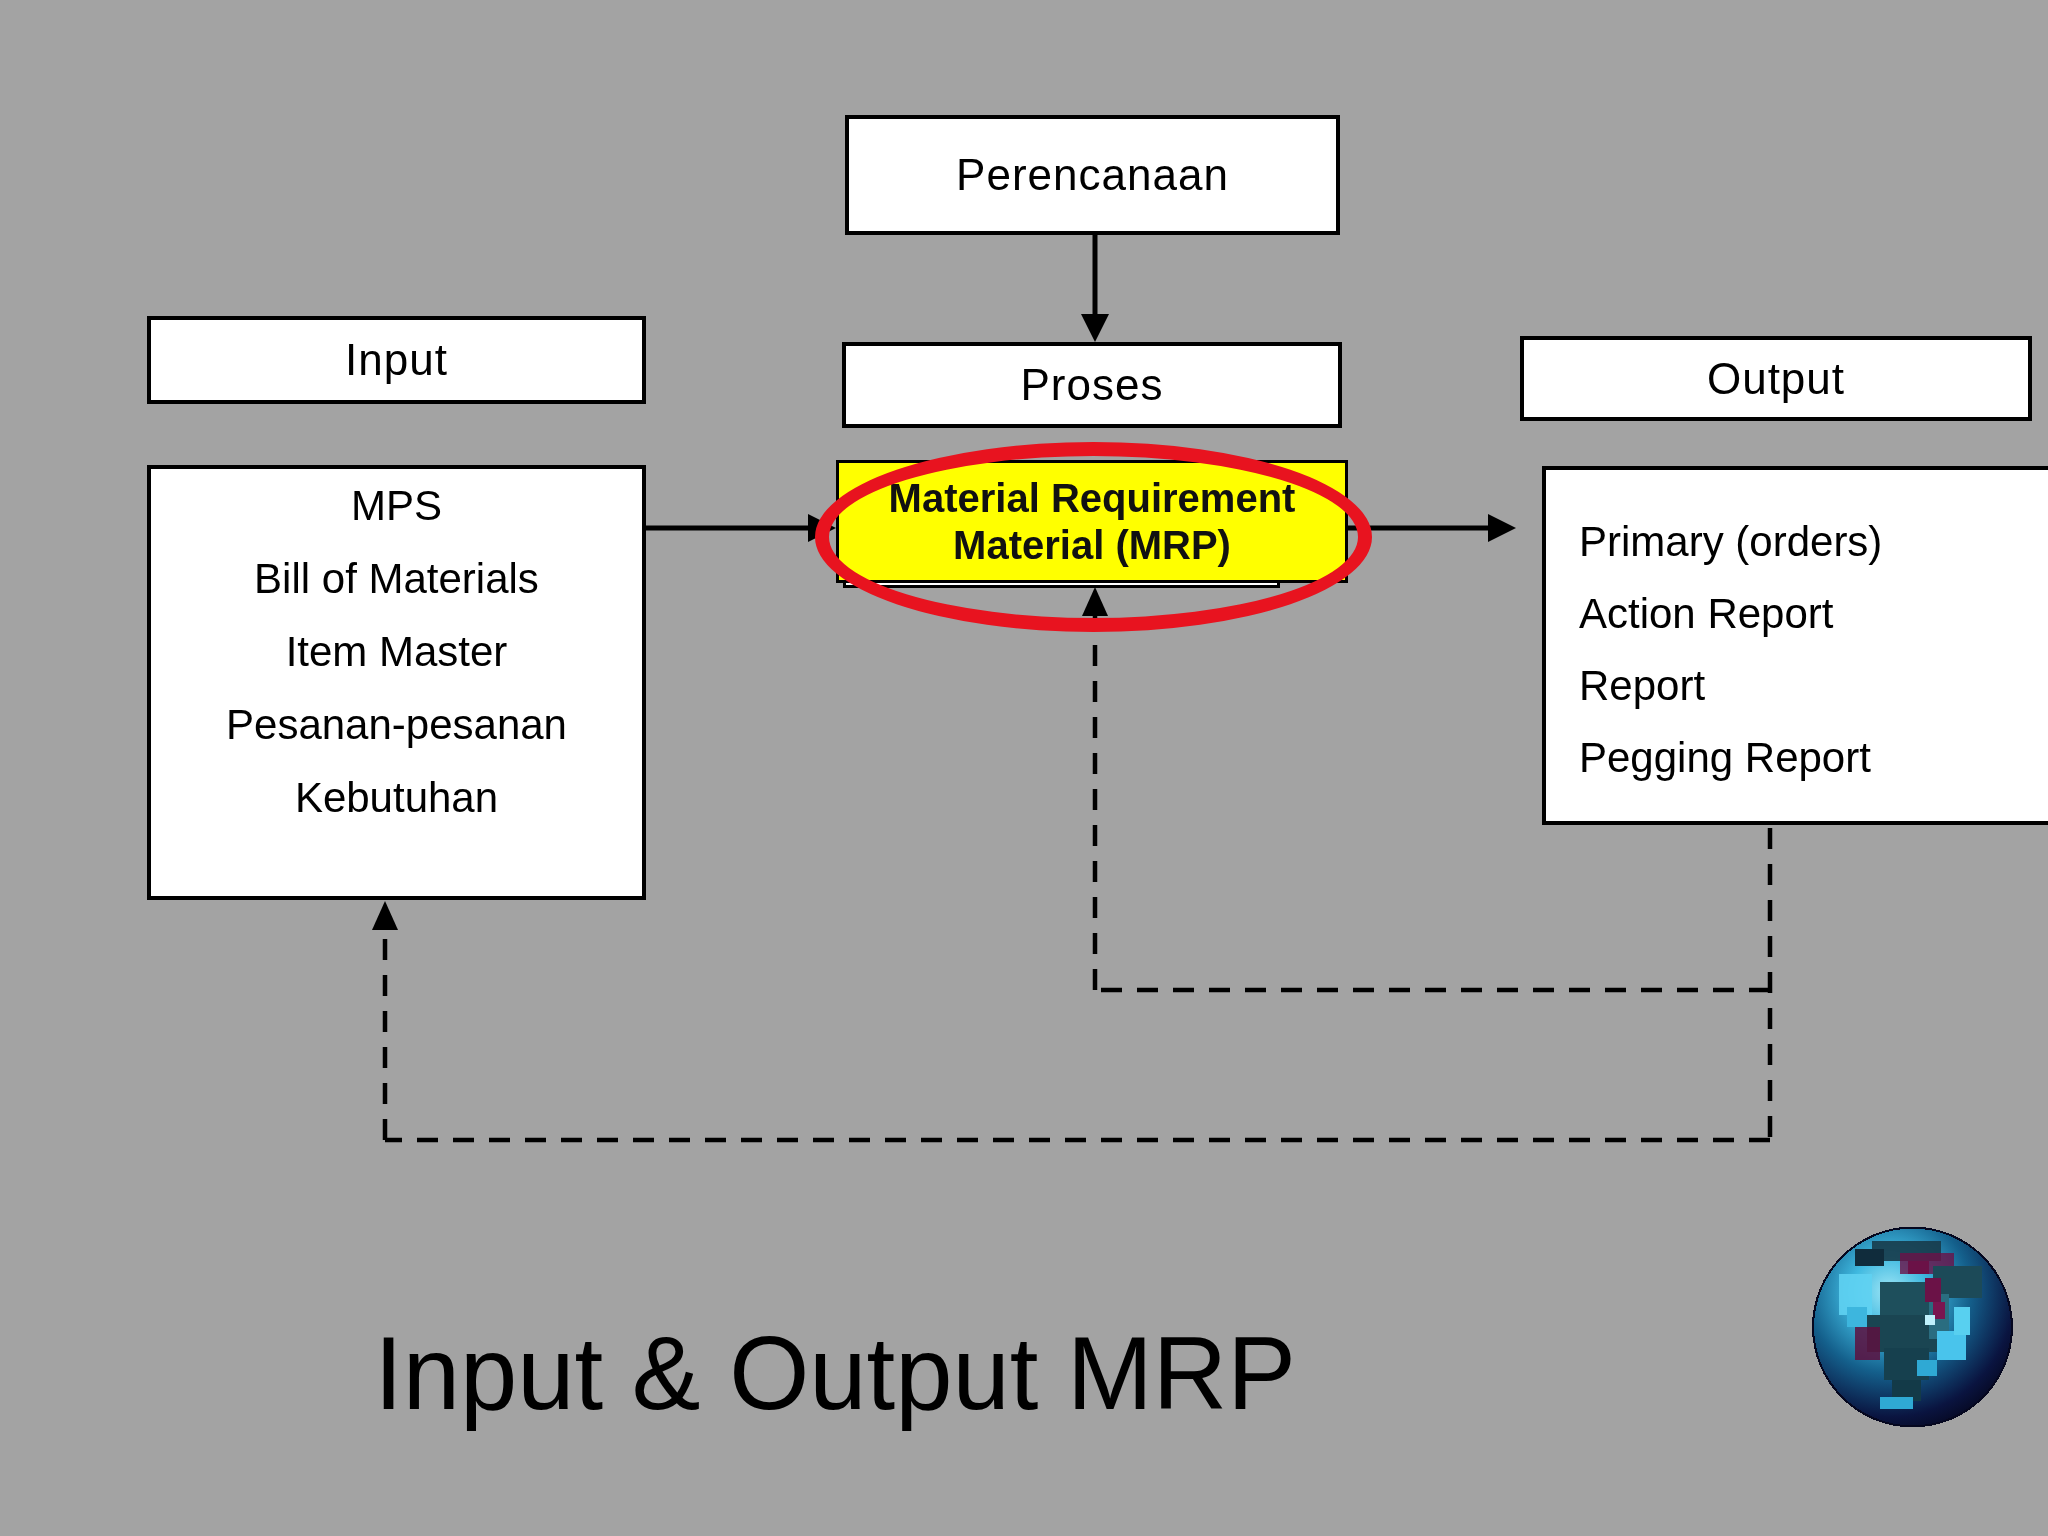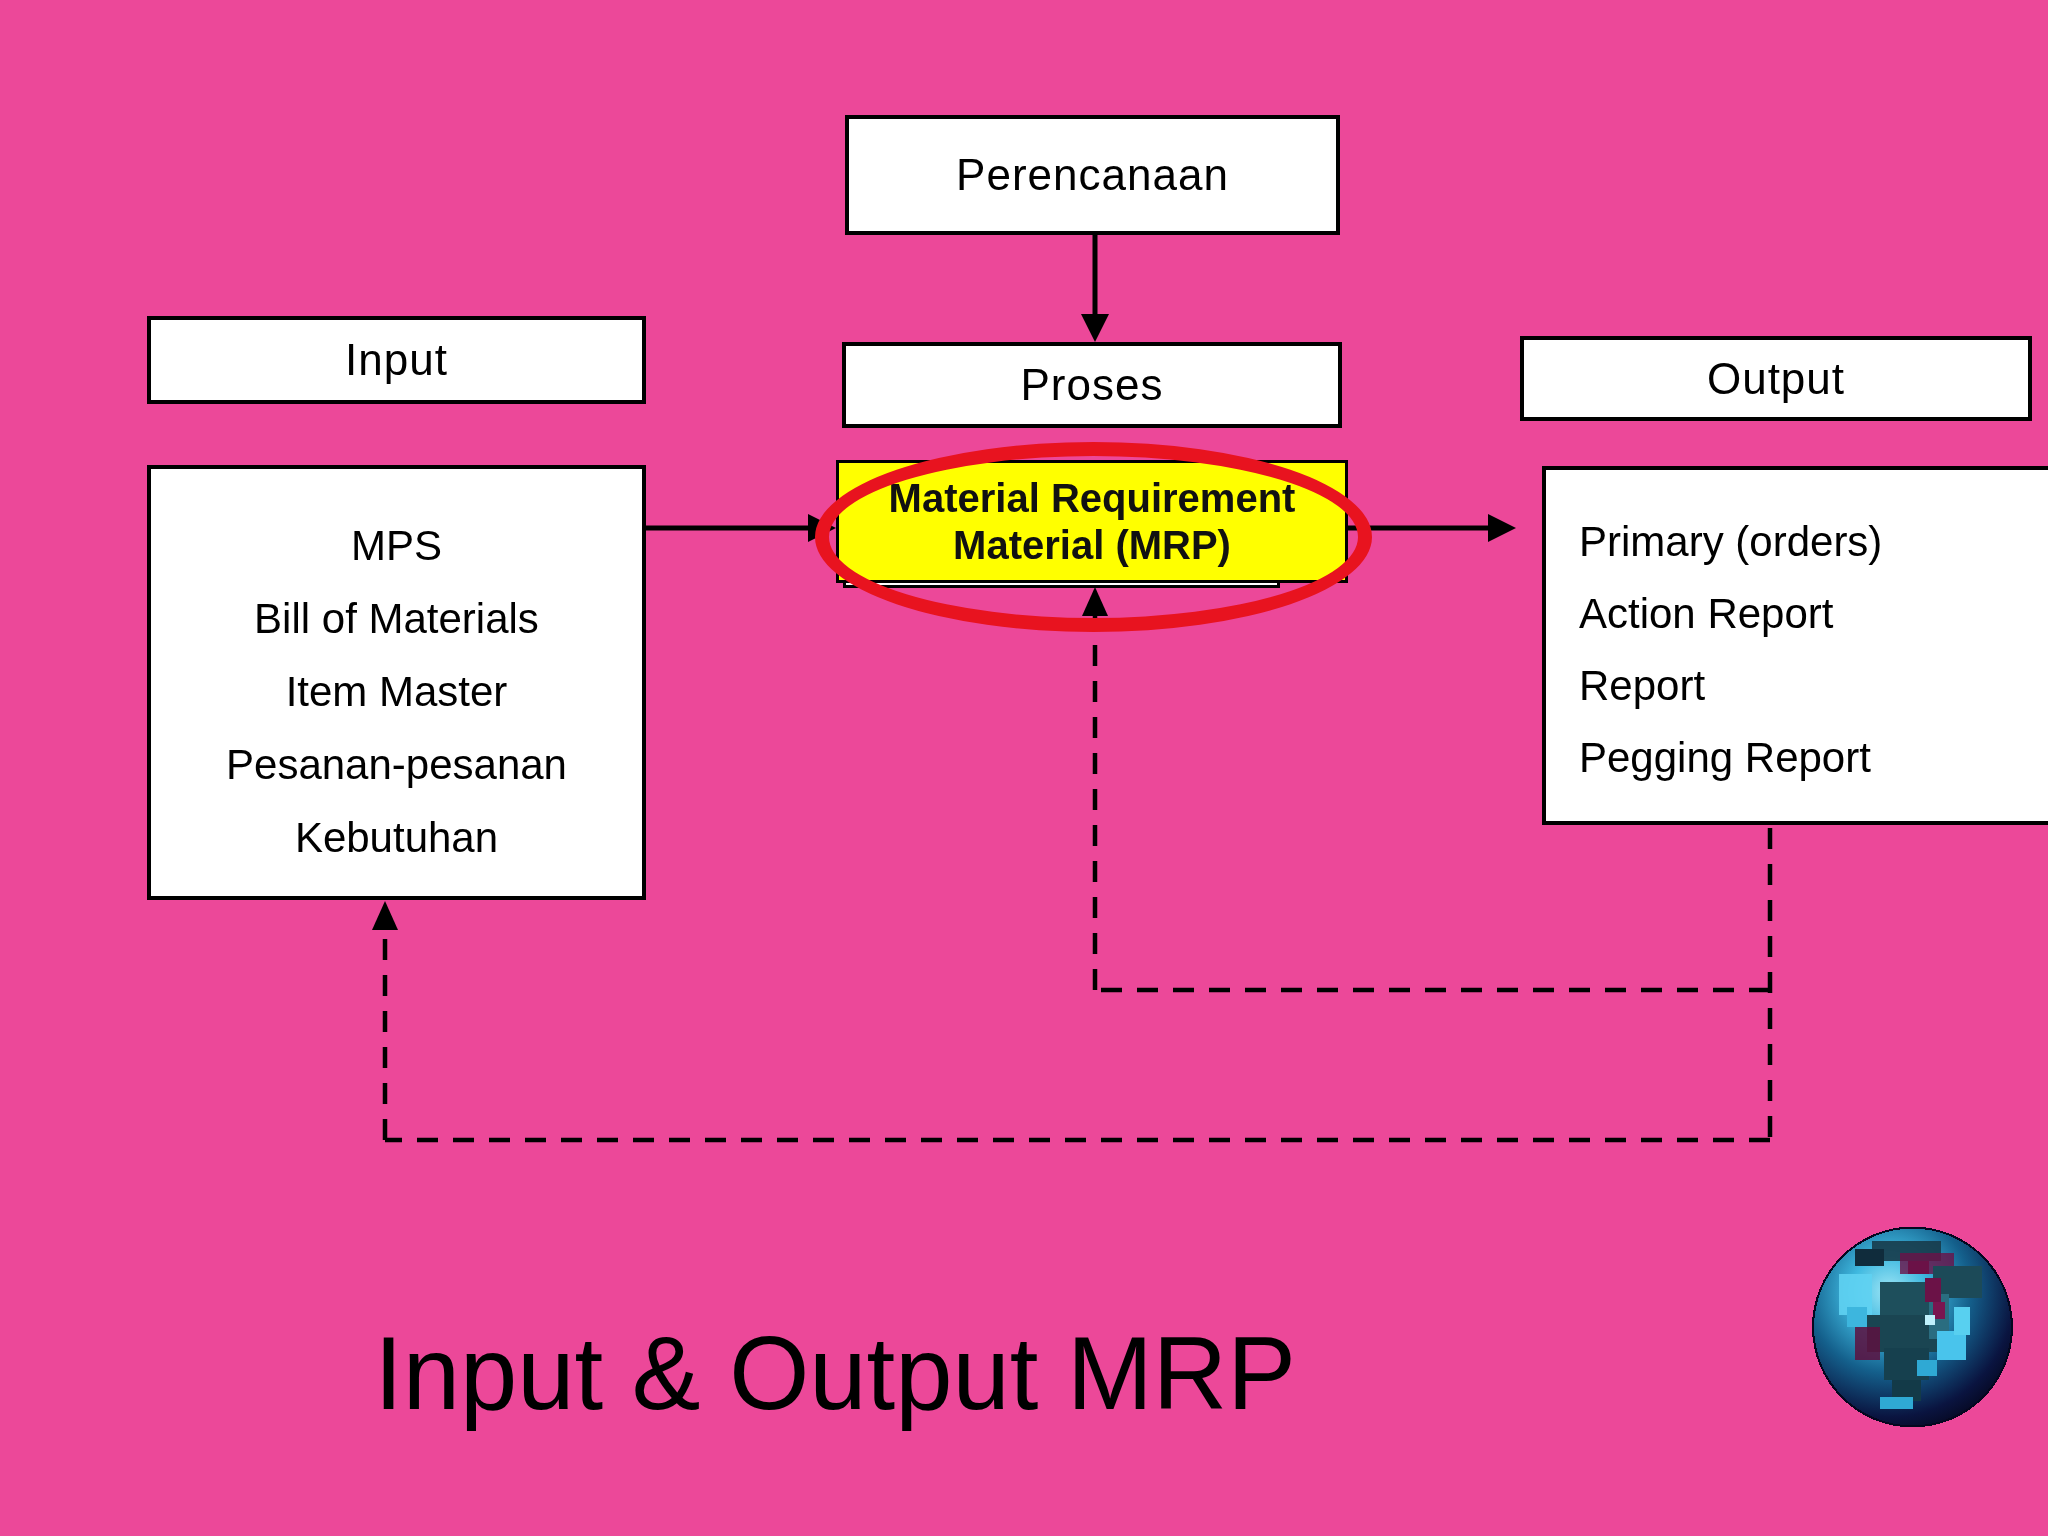--- a/index.html
+++ b/index.html
@@ -1,17 +1,17 @@
 <!DOCTYPE html>
 <html><head>
 <meta charset="utf-8">
 <style>
   html,body{margin:0;padding:0;background:#ffffff;}
   #stage{
-    position:relative;width:2048px;height:1536px;background:#ec4899;overflow:hidden;
+    position:relative;width:2048px;height:1536px;background:#a3a3a3;overflow:hidden;
     font-family:"Liberation Sans", sans-serif;color:#000;
   }
   .node{
     position:absolute;background:#fff;border:4px solid #000;box-sizing:border-box;
     display:flex;align-items:center;justify-content:center;
   }
   .hdr{font-size:44px;letter-spacing:1px;}
   
   #box-perencanaan{left:845px;top:115px;width:495px;height:120px;}
   #box-input-header{left:147px;top:316px;width:499px;height:88px;}
@@ -19,21 +19,21 @@
   #box-output-header{left:1520px;top:336px;width:512px;height:85px;}
   #box-input-content{left:147px;top:465px;width:499px;height:435px;display:block;}
   #box-output-content{left:1520px;top:466px;width:512px;height:359px;display:block;margin-left:22px;}
   #mrp-underbox{left:843px;top:480px;width:437px;height:108px;background:#fff;border:3px solid #000;}
   #box-mrp{
     left:836px;top:460px;width:512px;height:123px;background:#ffff00;
     border:3px solid #000;flex-direction:column;gap:0;
   }
   #box-mrp .mrp-line{font-size:40px;font-weight:bold;line-height:47px;color:#111;}
   .list{list-style:none;margin:0;padding:0;font-size:42px;}
-  #box-input-content .list{padding-top:40px;text-align:center;}
+  #box-input-content .list{text-align:center;}
   #box-input-content .list li{line-height:73px;}
   #box-output-content .list{padding:36px 0 0 33px;text-align:left;}
   #box-output-content .list li{line-height:72px;}
   #red-ellipse{
     position:absolute;left:815px;top:442px;width:557px;height:190px;box-sizing:border-box;
     border:14px solid #e8131f;border-radius:50%;background:transparent;pointer-events:none;
   }
   #connector-layer{position:absolute;left:0;top:0;width:2048px;height:1536px;}
   #slide-title{
     position:absolute;left:335px;top:1318px;width:1000px;text-align:center;

